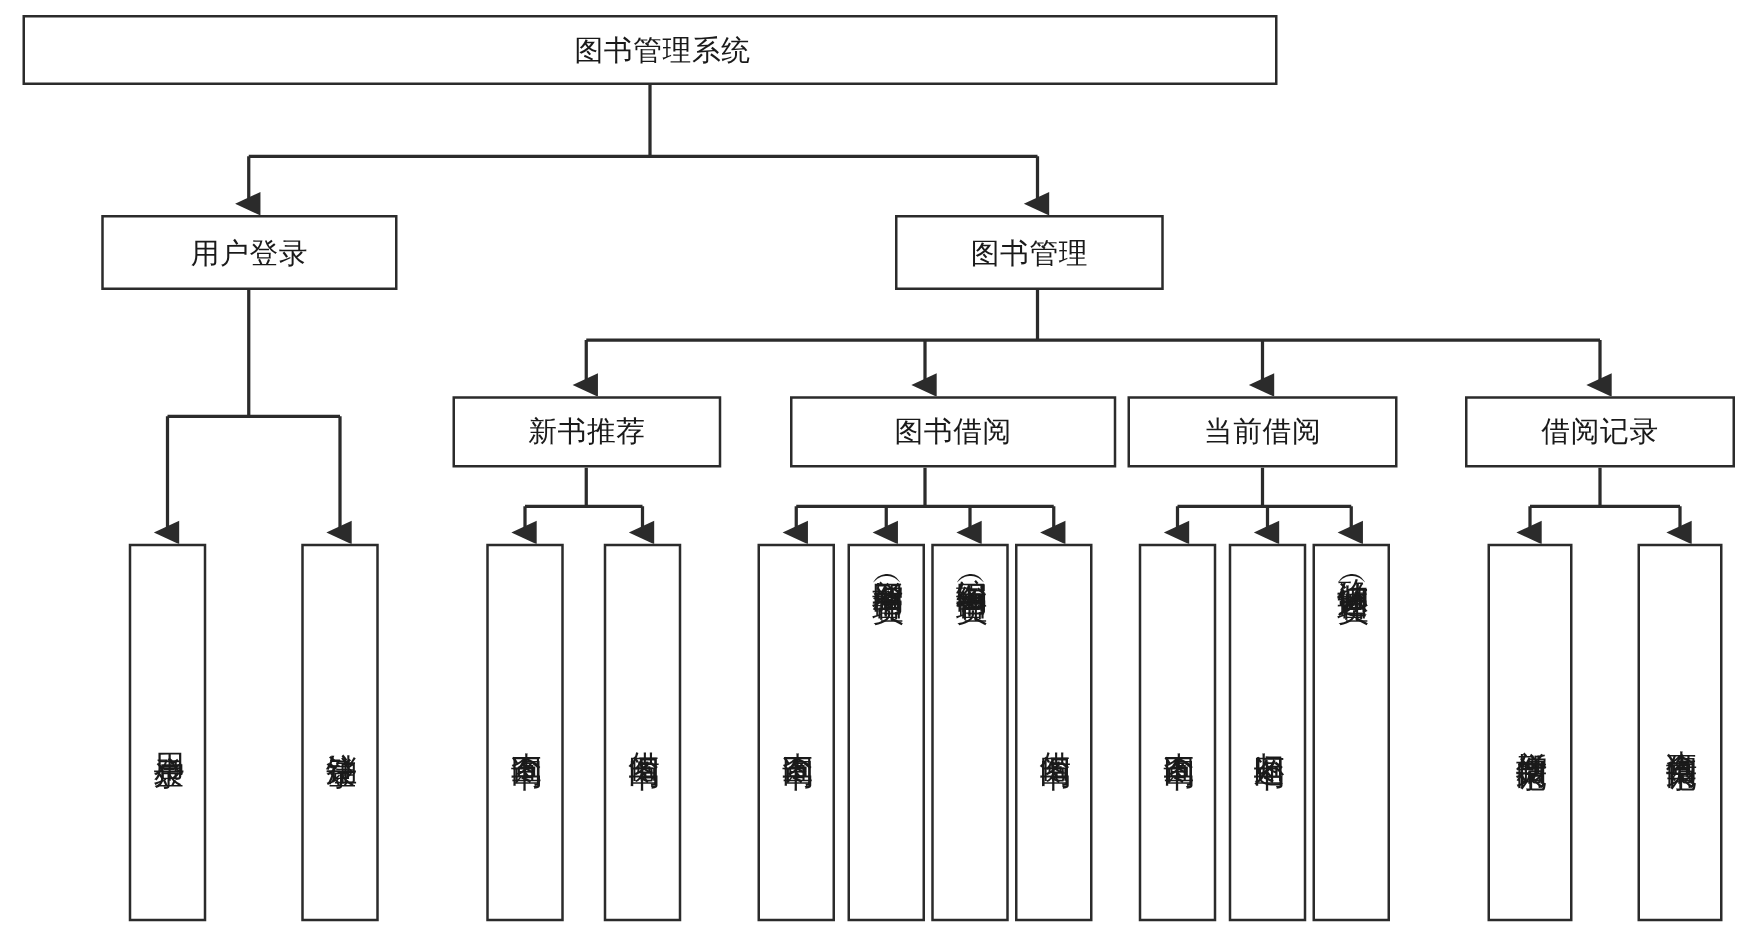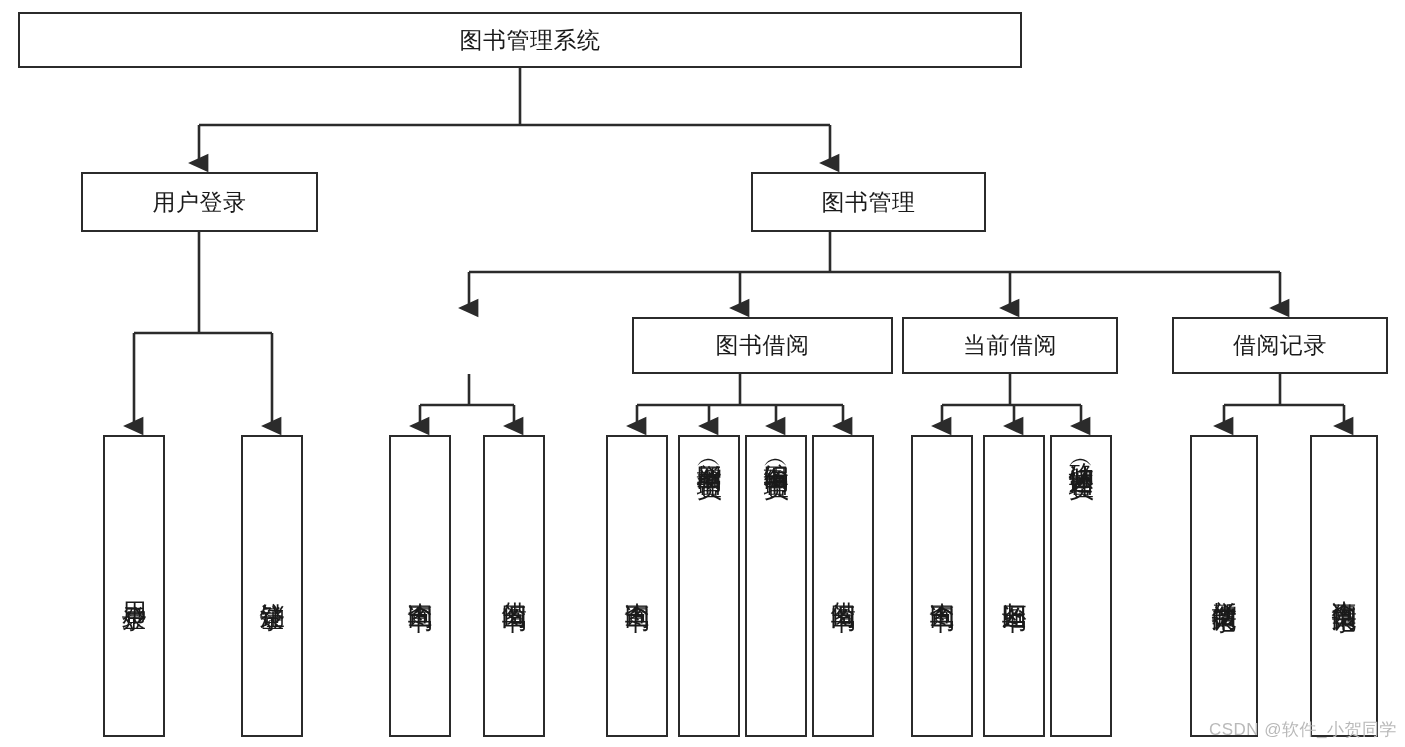--- a/index.html
+++ b/index.html
@@ -138,24 +138,27 @@
     </g>
   </svg>
 
   <div class="node horiz" style="left:18px; top:12px; width:1004px; height:56px;padding-left:20px;">
     <span class="label">图书管理系统</span>
   </div>
 
   <div class="node horiz" style="left:81px; top:172px; width:237px; height:60px;">
     <span class="label">用户登录</span>
   </div>
-  <div class="node horiz" style="left:751px; top:172px; width:235px; height:60px;">
+  <div class="node horiz" style="left:716px; top:172px; width:215px; height:60px;">
     <span class="label">图书管理</span>
   </div>
 
+  <div class="node horiz" style="left:362px; top:317px; width:215px; height:57px;">
+    <span class="label">新书推荐</span>
+  </div>
   <div class="node horiz" style="left:632px; top:317px; width:261px; height:57px;">
     <span class="label">图书借阅</span>
   </div>
   <div class="node horiz" style="left:902px; top:317px; width:216px; height:57px;">
     <span class="label">当前借阅</span>
   </div>
   <div class="node horiz" style="left:1172px; top:317px; width:216px; height:57px;">
     <span class="label">借阅记录</span>
   </div>
 
@@ -196,15 +199,14 @@
     <span class="label">确认归还（管理员）</span>
   </div>
 
   <div class="node vert mid-text" style="left:1190px; top:435px; width:68px; height:302px;">
     <span class="label">新增借阅记录</span>
   </div>
   <div class="node vert mid-text" style="left:1310px; top:435px; width:68px; height:302px;">
     <span class="label">查询借阅记录</span>
   </div>
 
-  <div id="watermark">CSDN @软件_小贺同学</div>
 
 </div>
 
 </body></html>

